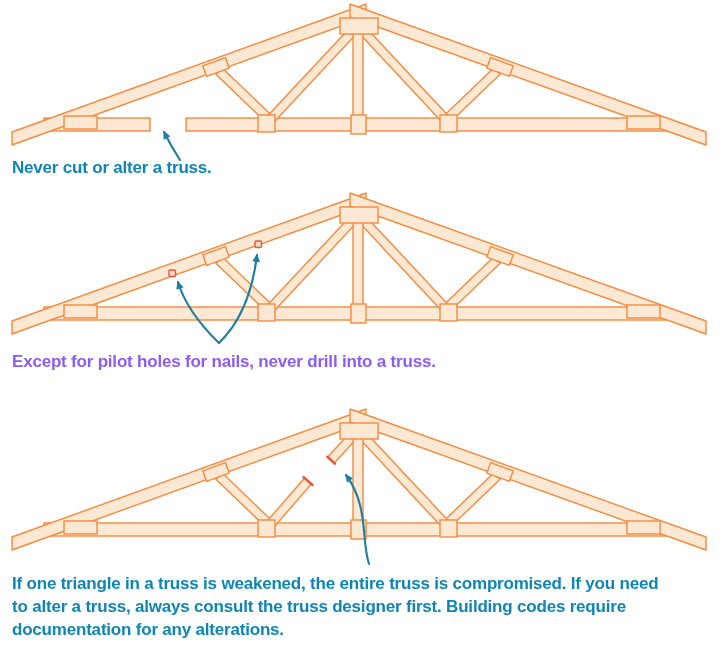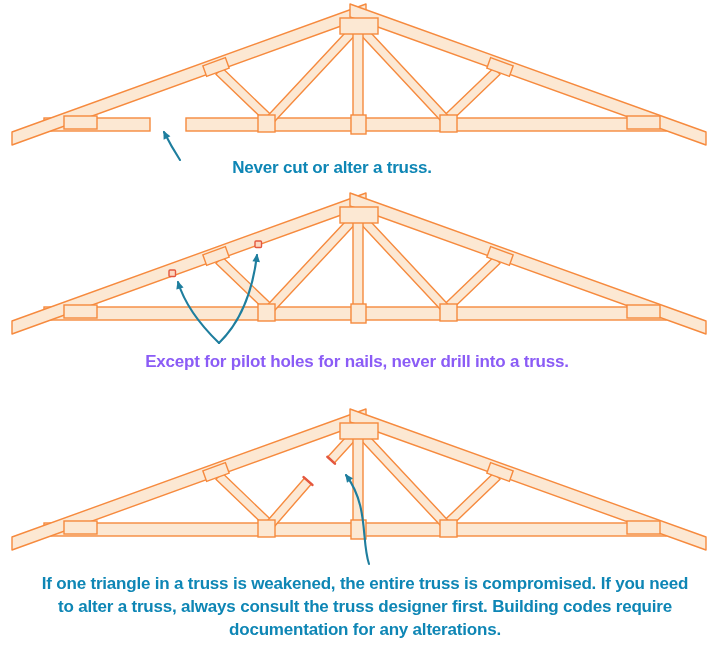--- a/index.html
+++ b/index.html
@@ -22,21 +22,21 @@
     white-space:pre-line;
     color:#0e86b5;
   }
   #caption-1{top:156px;width:640px;}
   #caption-2{top:350px;width:690px;}
   #caption-3{top:572px;width:706px;}
 </style>
 </head>
 <body>
 
-<div id="stage" style="background: rgb(255, 255, 255); text-align: center;">
+<div id="stage" style="background: rgb(255, 255, 255);">
   <svg id="truss-svg" width="724" height="651" viewBox="0 0 724 651">
       <defs>
         <marker id="ah" viewBox="0 0 10 10" refX="8" refY="5" markerWidth="9" markerHeight="9" markerUnits="userSpaceOnUse" orient="auto">
           <path d="M0.5,0.8 L9.5,5 L0.5,9.2 Z" fill="#1e7e9e"></path>
         </marker>
       </defs>
       <g>
         <rect x="44" y="118" width="106" height="13" fill="#fce8d3" stroke="#f68a3e" stroke-width="1.4"></rect>
         <rect x="186" y="118" width="480" height="13" fill="#fce8d3" stroke="#f68a3e" stroke-width="1.4"></rect>
         <polygon points="273.1,116.8 222.1,67.8 215.9,74.2 266.9,123.2" fill="#fce8d3" stroke="#f68a3e" stroke-width="1.4" stroke-linejoin="round"></polygon>

